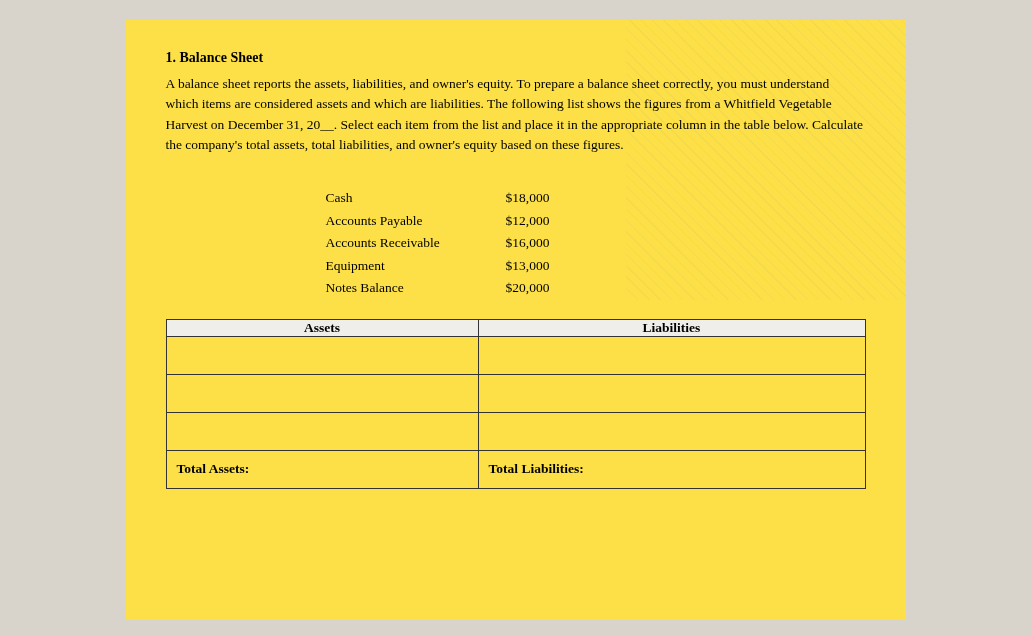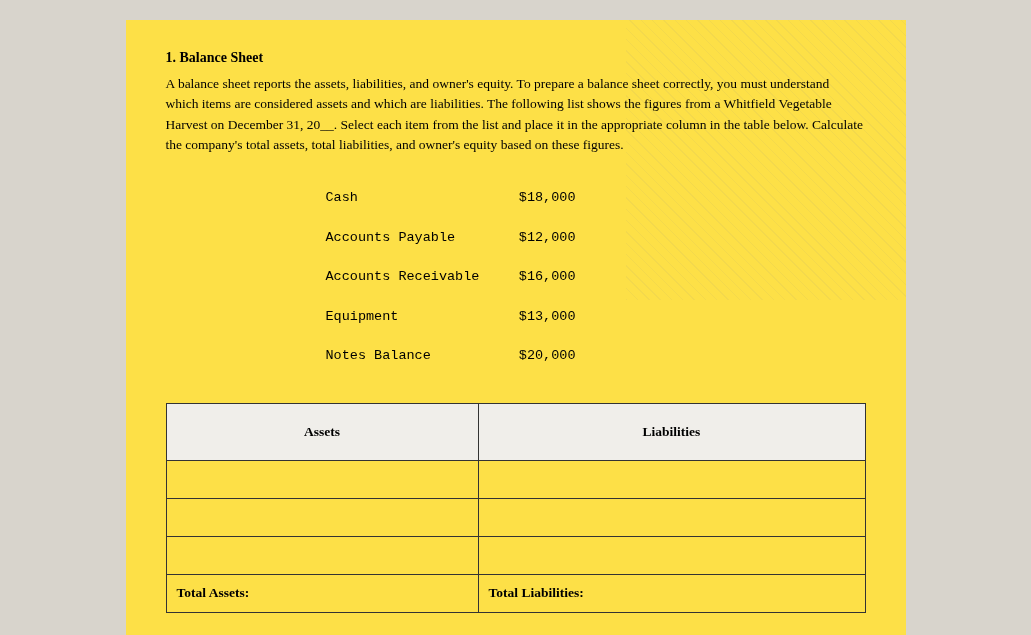--- a/index.html
+++ b/index.html
@@ -35,50 +35,48 @@
     .intro-paragraph {
       font-size: 13.5px;
       line-height: 1.5;
       margin-bottom: 32px;
     }
 
     .items-list {
       display: flex;
       flex-direction: column;
       margin-left: 160px;
-      margin-bottom: 36px;
-      gap: 18px;
-      font-family: Liberation Mono, monospace;
+      margin-bottom: 20px;
+      gap: 1px;
     }
 
     .item-row {
       display: flex;
       gap: 20px;
       font-size: 13.5px;
       line-height: 1.6;
     }
 
     .item-name {
       width: 160px;
     }
 
     .item-value {
       width: 70px;
-      text-align: right;
     }
 
     .balance-table {
       width: 100%;
       border-collapse: collapse;
       margin-bottom: 16px;
     }
 
     .balance-table th {
       border: 1.5px solid #333;
-      padding: 20px 10px;
+      padding: 0 10px;
       font-weight: bold;
       font-size: 13.5px;
       text-align: center;
       background-color: #f0eeea;
     }
 
     .balance-table td {
       border: 1.5px solid #333;
       padding: 8px 10px;
       height: 38px;

